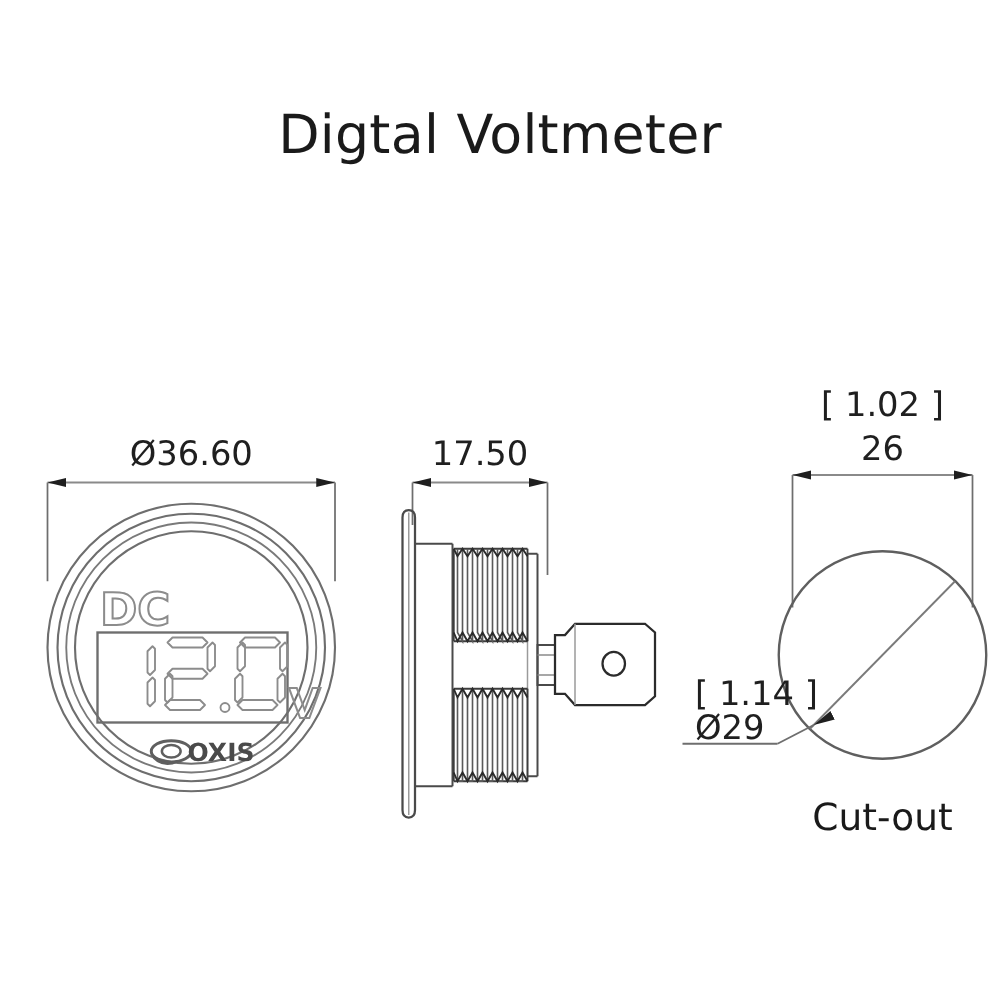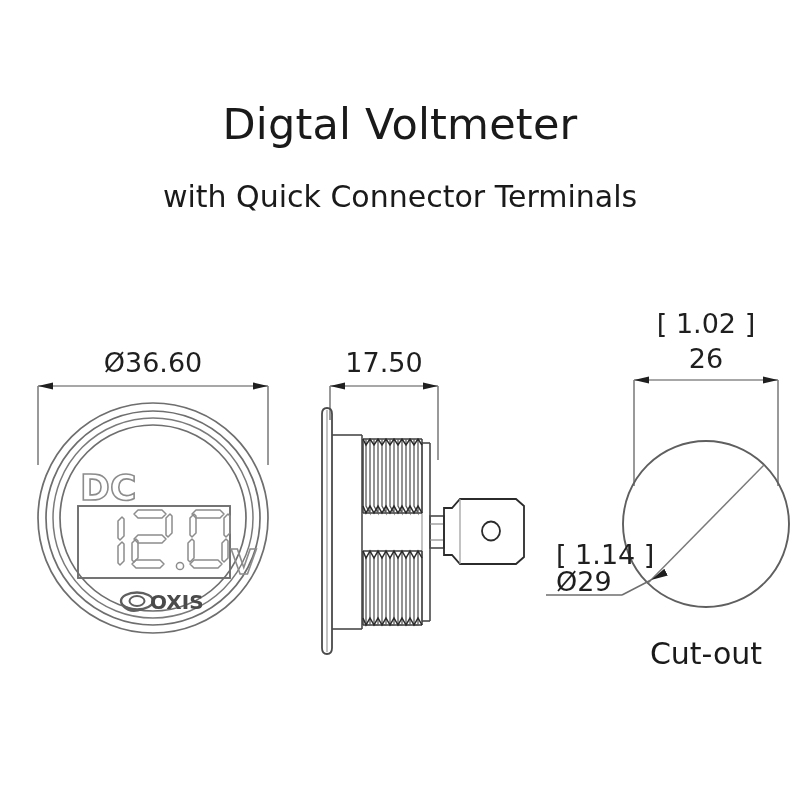--- a/index.html
+++ b/index.html
@@ -32,21 +32,21 @@
     top: 86px;
     width: 800px;
     text-align: center;
   }
   .main-title {
     font-size: 43px;
     font-weight: 400;
     letter-spacing: 0.2px;
     line-height: 1.05;
     color: #1a1a1a;
-    margin: 16px;
+    margin: 0;
     white-space: nowrap;
   }
   .sub-title {
     position: absolute;
     left: 0;
     top: 181px;
     width: 800px;
     text-align: center;
     font-size: 30px;
     font-weight: 400;
@@ -85,21 +85,20 @@
 </style>
 </head>
 <body>
 
 <div id="sheet">
 
   <div class="title-block">
     <h1 class="main-title">Digtal Voltmeter</h1>
   </div>
 
-  <div class="sub-title">with Quick Connector Terminals</div>
 
   <div id="drawing">
     <svg width="800" height="420" viewBox="0 0 800 420" xmlns="http://www.w3.org/2000/svg">
 
       <defs>
         <marker id="arrL" markerWidth="16" markerHeight="10" refX="1" refY="5" orient="auto" markerUnits="userSpaceOnUse">
           <path d="M1,5 L16,1.4 L16,8.6 Z" fill="#1f1f1f"></path>
         </marker>
         <marker id="arrR" markerWidth="16" markerHeight="10" refX="15" refY="5" orient="auto" markerUnits="userSpaceOnUse">
           <path d="M15,5 L0,1.4 L0,8.6 Z" fill="#1f1f1f"></path>

